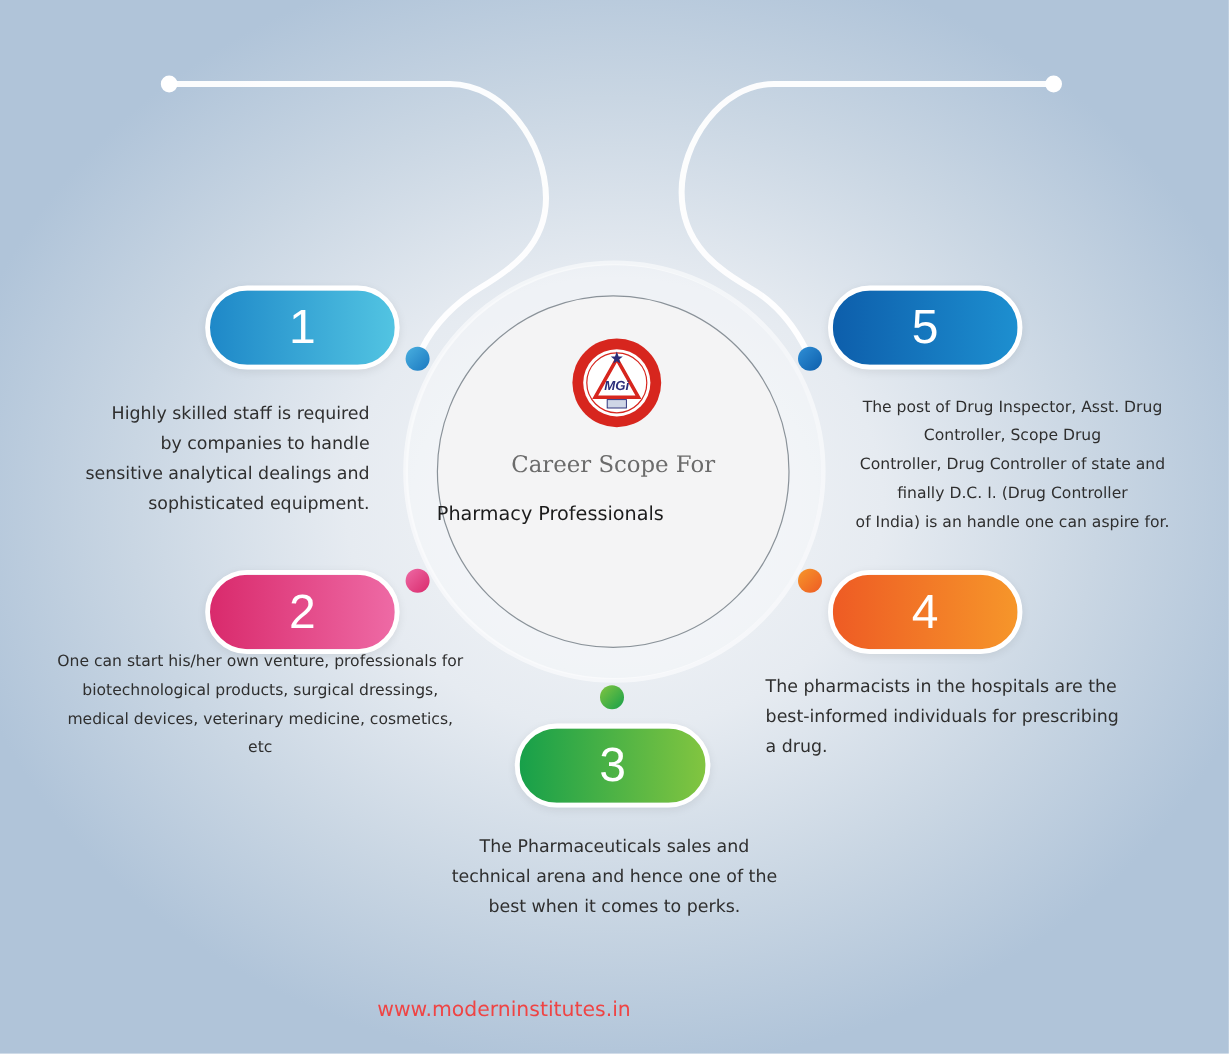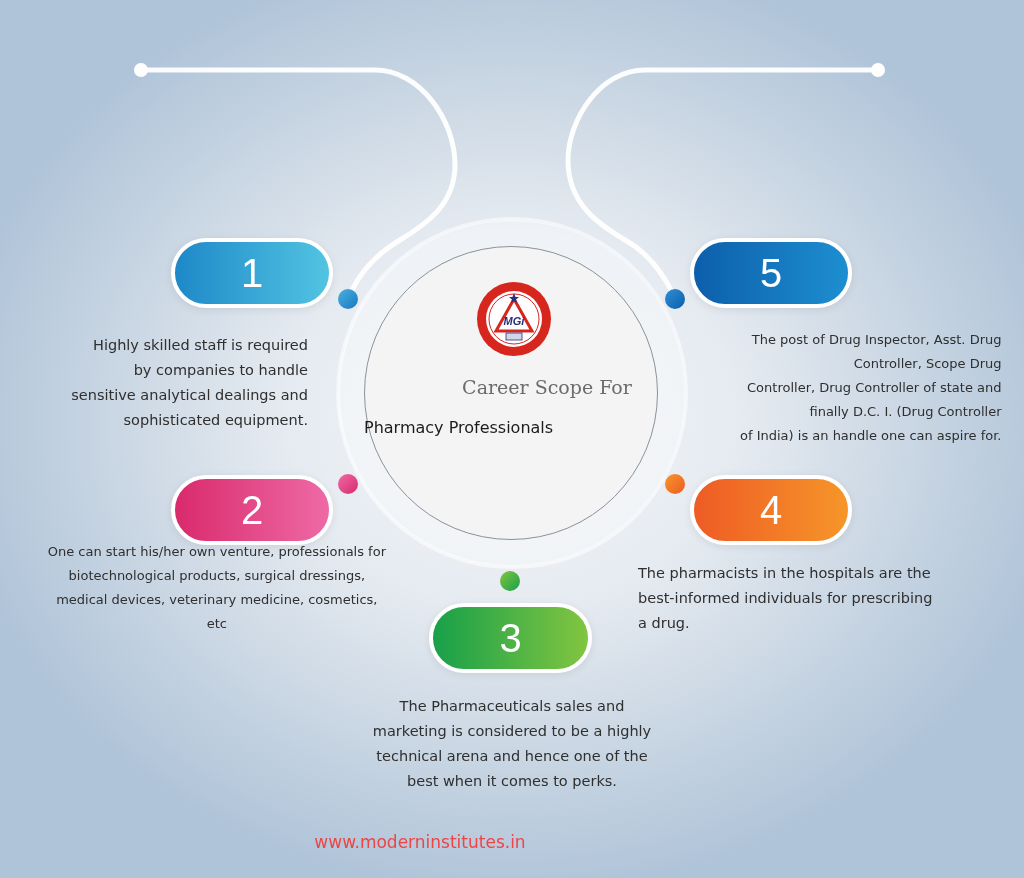--- a/index.html
+++ b/index.html
@@ -12,21 +12,21 @@
   .center-circle {
     position:absolute; left:364px; top:246px; width:294px; height:294px;
     border-radius:50%; background:#f4f4f5;
     border:1.5px solid #8a9299;
     box-sizing:border-box;
     box-shadow: 0 0 0 26px rgba(255,255,255,0.35);
   }
   .logo { position:absolute; left:476px; top:281px; width:76px; height:76px; }
   .title-small {
     position:absolute; left:364px; width:294px; top:376px; text-align:center;
-    font-family:"DejaVu Serif", serif; font-size:19px; color:#6b6b6b;padding-left:36px;
+    font-family:"DejaVu Serif", serif; font-size:19px; color:#6b6b6b;
   }
   .title-big {
     position:absolute; left:364px; width:294px; top:418px; text-align:left;
     font-family:"DejaVu Sans", sans-serif; font-size:16px; color:#1c1c1c;
   }
   .pill {
     position:absolute; height:70px; border-radius:35px;
     border:4px solid #ffffff; box-sizing:border-box;
     color:#fff; font-family:"Liberation Sans", sans-serif; font-size:40px;
     display:flex; align-items:center; justify-content:center;
@@ -95,40 +95,39 @@
   <div>medical devices, veterinary medicine, cosmetics,</div>
   <div>etc</div>
 </div>
 
 <div class="dot" style="left:500px;top:571px;background:linear-gradient(135deg,#82c540,#17a04a);"></div>
 <div class="pill" style="left:429px;top:603px;width:163px;background:linear-gradient(90deg,#17a04a,#82c540);">
   <span>3</span>
 </div>
 <div class="desc" style="left:312px;width:400px;top:694px;text-align:center;">
   <div>The Pharmaceuticals sales and</div>
-  <div>marketing is considered to be a highly</div>
   <div>technical arena and hence one of the</div>
   <div>best when it comes to perks.</div>
 </div>
 
 <div class="dot" style="left:665px;top:474px;background:linear-gradient(135deg,#f6962a,#ee5b24);"></div>
 <div class="pill" style="left:690px;top:475px;width:162px;background:linear-gradient(90deg,#ee5b24,#f6962a);">
   <span>4</span>
 </div>
 <div class="desc" style="left:638px;top:561px;text-align:left;">
   <div>The pharmacists in the hospitals are the</div>
   <div>best-informed individuals for prescribing</div>
   <div>a drug.</div>
 </div>
 
 <div class="dot" style="left:665px;top:289px;background:linear-gradient(135deg,#2f8fd6,#0d5eab);"></div>
 <div class="pill" style="left:690px;top:238px;width:162px;background:linear-gradient(90deg,#0d5eab,#1d8fd0);">
   <span>5</span>
 </div>
-<div class="desc sm" style="left:740px;top:328px;text-align:right;">
+<div class="desc sm" style="left:713px;top:328px;text-align:center;">
   <div>The post of Drug Inspector, Asst. Drug</div>
   <div>Controller, Scope Drug</div>
   <div>Controller, Drug Controller of state and</div>
   <div>finally D.C. I. (Drug Controller</div>
   <div>of India) is an handle one can aspire for.</div>
 </div>
 
 <div class="footer">www.moderninstitutes.in</div>
 
 </body></html>

